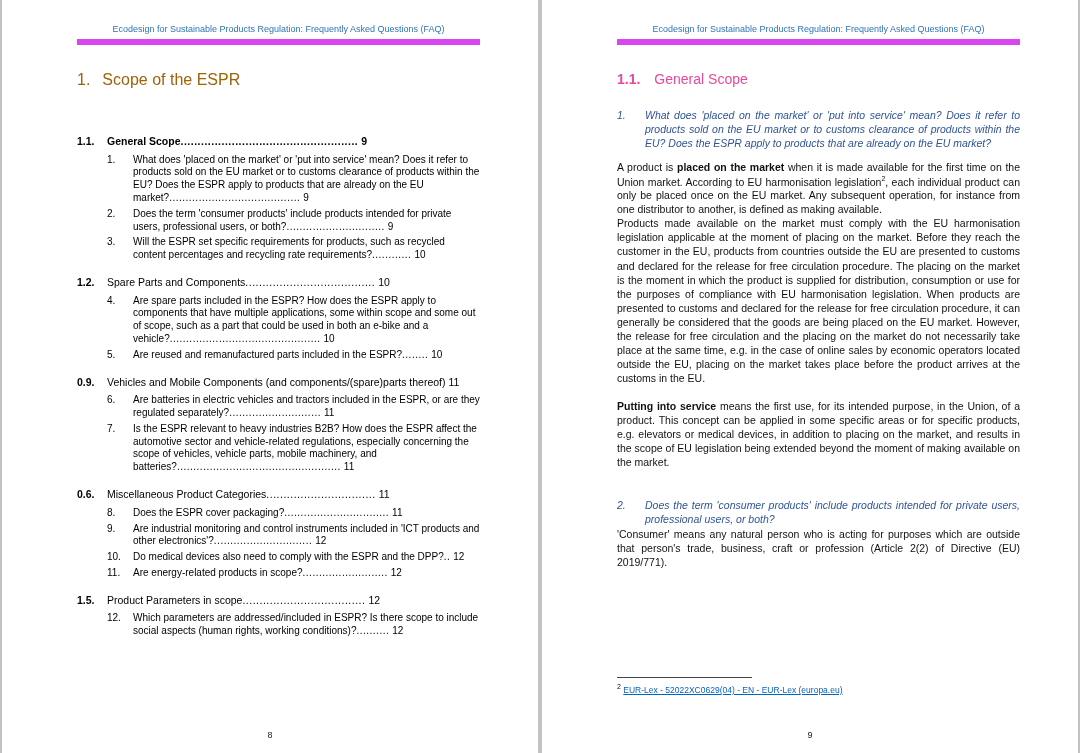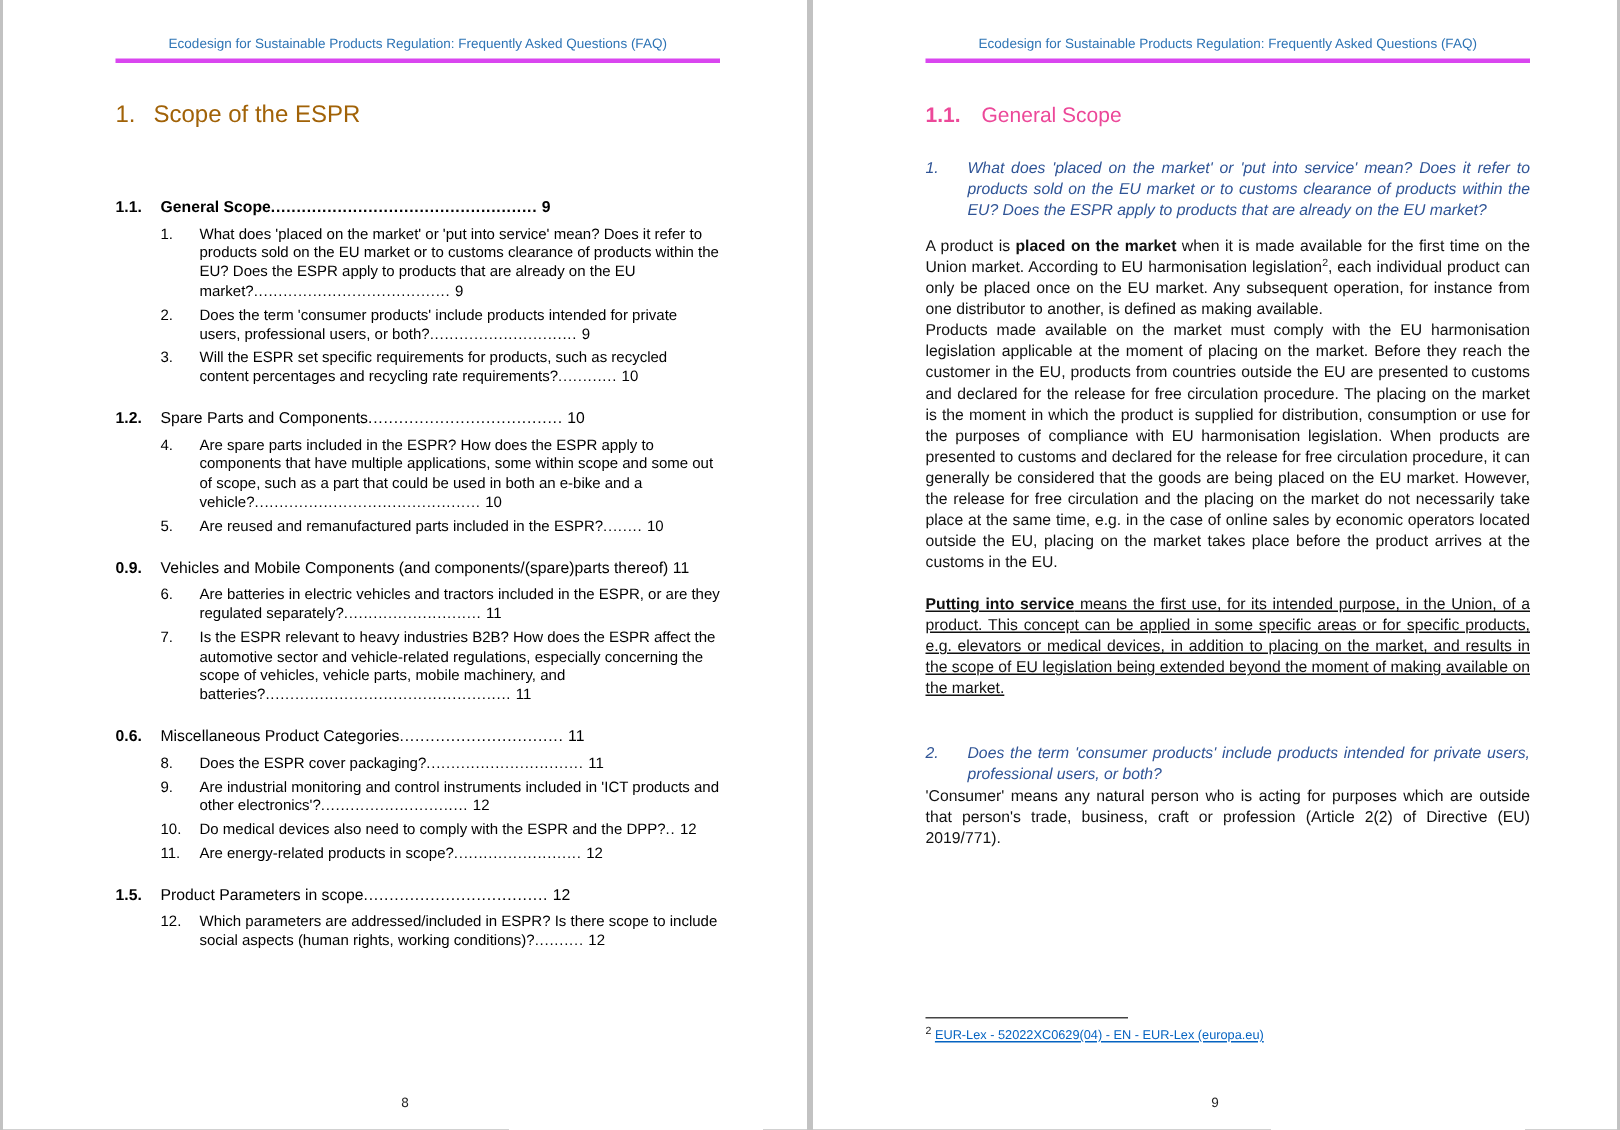--- a/index.html
+++ b/index.html
@@ -7,21 +7,21 @@
   body {
     width: 1080px; height: 753px; overflow: hidden;
     font-family: "Liberation Sans", sans-serif;
     background: #c2c2c2;
   }
   .spread { display: flex; width: 1080px; height: 753px; gap: 4px; padding: 0 2px; }
   .page { flex: 1 1 0; background: #ffffff; position: relative; overflow: hidden; }
 
   .page-header {
     margin: 24px 58px 0 75px;
-    border-bottom: 3px solid #d946ef;
+    border-bottom: 6px solid #d946ef;
     padding-bottom: 5px;
     text-align: center;
     color: #2E74B5;
     font-size: 9px;
   }
   .content { padding: 0 58px 0 75px; }
 
   
   .h1 { margin: 26px 0 0 0; font-size: 16px; font-weight: 400; color: #a16207; }
   .h1-num { margin-right: 12px; }
@@ -41,21 +41,21 @@
   .h2 { margin: 26px 0 0 0; font-size: 14px; font-weight: 400; color: #ec4899; }
   .h2-num { font-weight: 700; margin-right: 14px; }
   .question {
     display: flex; font-style: italic; color: #2F5496;
     font-size: 10.5px; line-height: 1.32; margin-top: 22px; text-align: justify;
   }
   .q-num { flex: 0 0 28px; }
   .q-text { flex: 1; }
   .body-p { font-size: 10.5px; line-height: 1.34; text-align: justify; margin: 0; color: #111; }
   .first-answer { margin-top: 9px; }
-  .gap-top { margin-top: 14px; text-decoration: underline; }
+  .gap-top { margin-top: 14px; }
   .q2 { margin-top: 30px; }
   sup { font-size: 7px; }
   .footnote-area { position: absolute; left: 75px; right: 58px; bottom: 58px; }
   .fn-rule { width: 135px; border-top: 1px solid #444; margin-bottom: 5px; }
   .footnote { font-size: 8.5px; color: #111; }
   .fn-link { color: #0563C1; text-decoration: underline; cursor: pointer; }
   .page-footer { position: absolute; bottom: 13px; left: 0; right: 0; text-align: center; font-size: 9px; color: #222; }
 </style>
 </head>
 <body>

